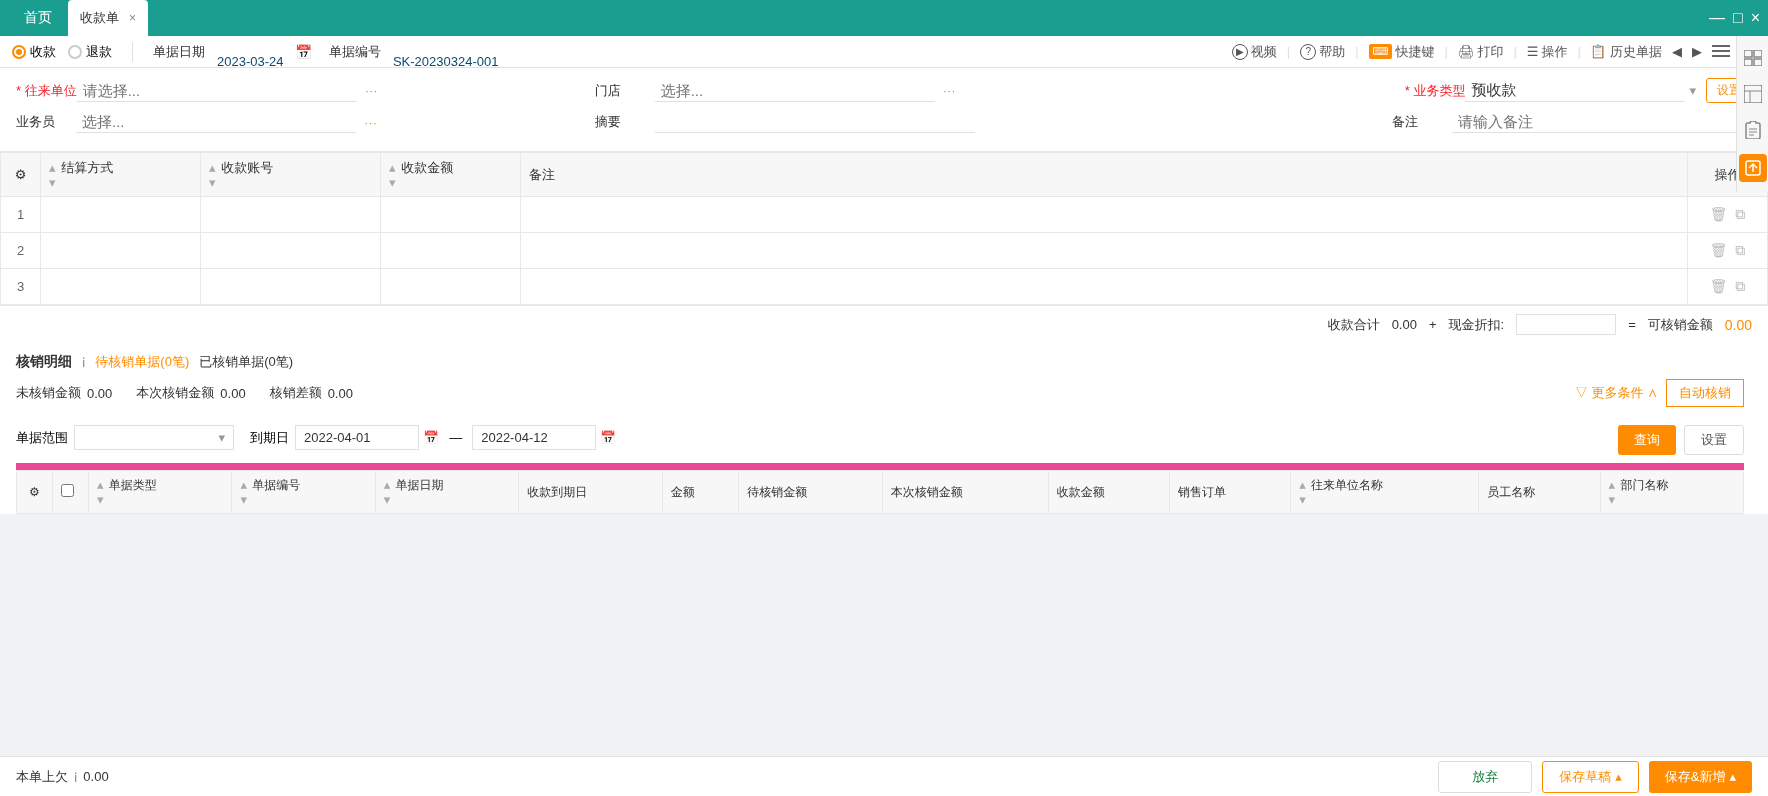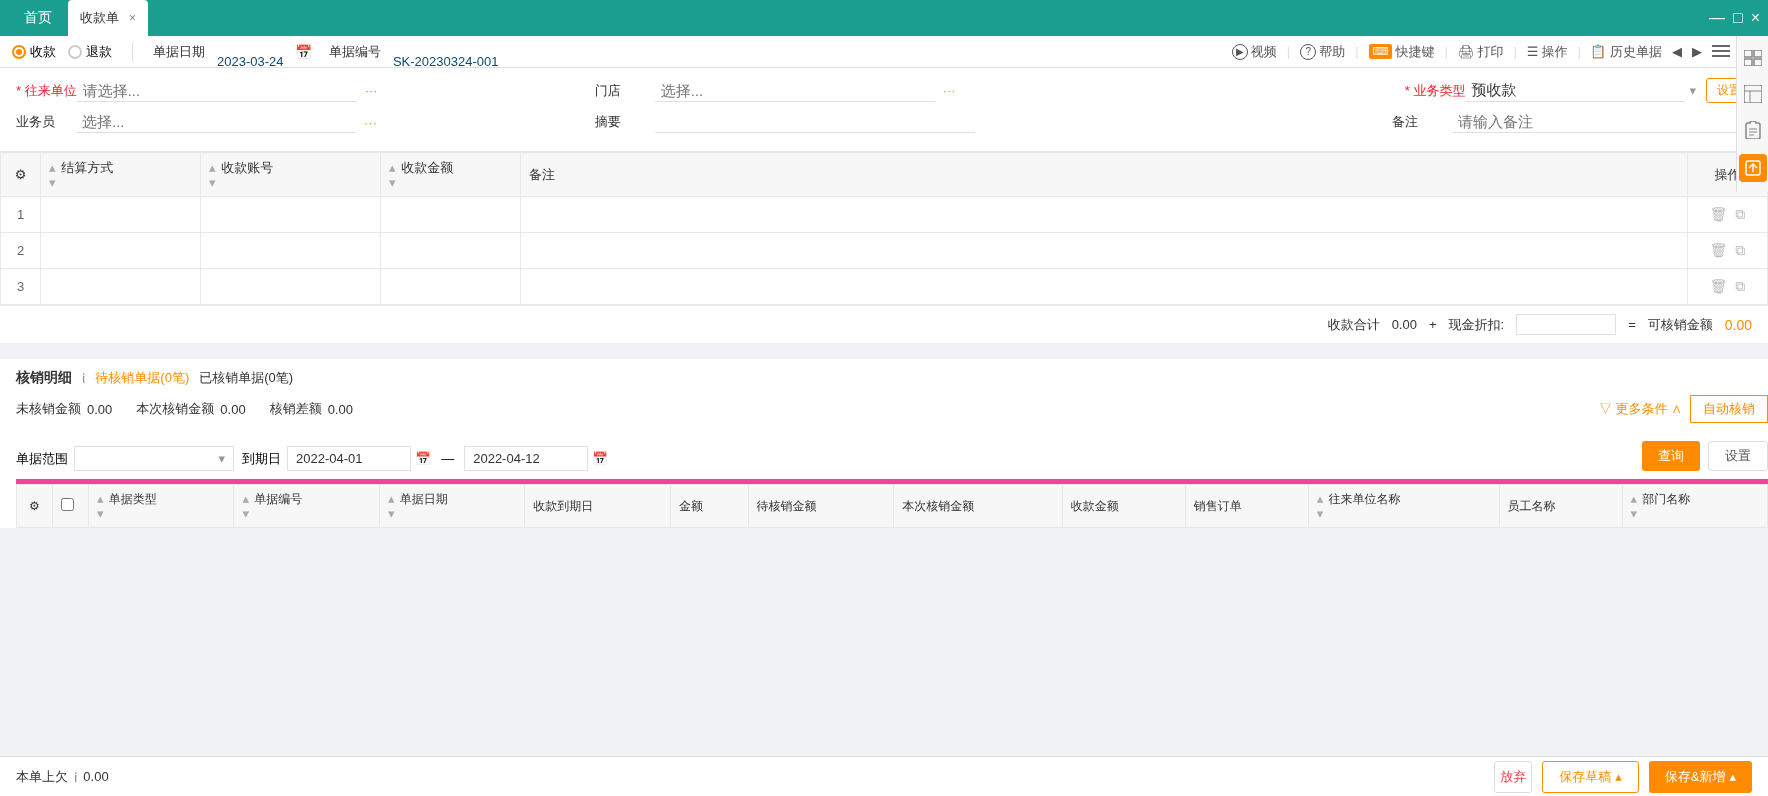--- a/index.html
+++ b/index.html
@@ -146,22 +146,22 @@
     }
     .summary-orange { color: #ff8c00; font-size: 14px; }
     .summary-input {
       border: 1px solid #e0e0e0; padding: 2px 6px;
       width: 100px; font-size: 13px; outline: none;
     }
 
     
     .section {
       background: #fff;
-      margin-top: 16px;
-      padding: 10px 0 0 16px;
+      margin-top: 0;
+      padding: 10px 24px 0 16px;
     }
     .section-header {
       display: flex;
       align-items: center;
       gap: 10px;
       margin-bottom: 8px;
     }
     .section-title { font-size: 14px; font-weight: bold; color: #333; }
     .section-tab {
       color: #ff8c00; font-size: 13px; cursor: pointer;
@@ -173,22 +173,22 @@
     .info-item { display: flex; align-items: center; gap: 6px; }
     .info-right { margin-left: auto; display: flex; align-items: center; gap: 8px; }
     .filter-link { color: #ff8c00; cursor: pointer; font-size: 13px; }
     .btn-auto {
       background: #fff; border: 1px solid #ff8c00; color: #ff8c00;
       padding: 4px 12px; border-radius: 0; cursor: pointer; font-size: 13px;
     }
 
     
     .filter-row {
-      display: flex; align-items: flex-end; gap: 8px;
-      padding: 8px 0; border-bottom: 5px solid #ec4899;
+      display: flex; align-items: flex-start; gap: 16px;
+      padding: 8px 0; border-bottom: 7px solid #ec4899;
       flex-wrap: wrap;
     }
     .filter-item { display: flex; align-items: center; gap: 6px; }
     .filter-input {
       border: 1px solid #e0e0e0; padding: 4px 8px;
       font-size: 13px; outline: none; color: #333; width: 124px;
     }
     .filter-select-wrap {
       border: 1px solid #e0e0e0; padding: 4px 8px;
       font-size: 13px; background: #fff; cursor: pointer;
@@ -232,22 +232,22 @@
       border-top: 1px solid #e0e0e0;
       display: flex;
       align-items: center;
       padding: 8px 16px;
       gap: 12px;
       height: 40px;
     }
     .footer-info { display: flex; align-items: center; gap: 6px; color: #333; }
     .footer-right { margin-left: auto; display: flex; gap: 10px; }
     .btn-discard {
-      background: #fff; border: 1px solid #ddd; color: #ef4444;
-      padding: 6px 5px; border-radius: 3px; cursor: pointer; font-size: 13px;
+      background: #fff; border: 1px solid #ddd; color: #15803d;
+      padding: 6px 33px; border-radius: 3px; cursor: pointer; font-size: 13px;
     }
     .btn-save-draft {
       background: #fff; border: 1px solid #ff8c00; color: #ff8c00;
       padding: 6px 16px; border-radius: 3px; cursor: pointer; font-size: 13px;
       display: flex; align-items: center; gap: 4px;
     }
     .btn-save-new {
       background: #ff8c00; border: none; color: #fff;
       padding: 6px 16px; border-radius: 3px; cursor: pointer; font-size: 13px;
       display: flex; align-items: center; gap: 4px;

